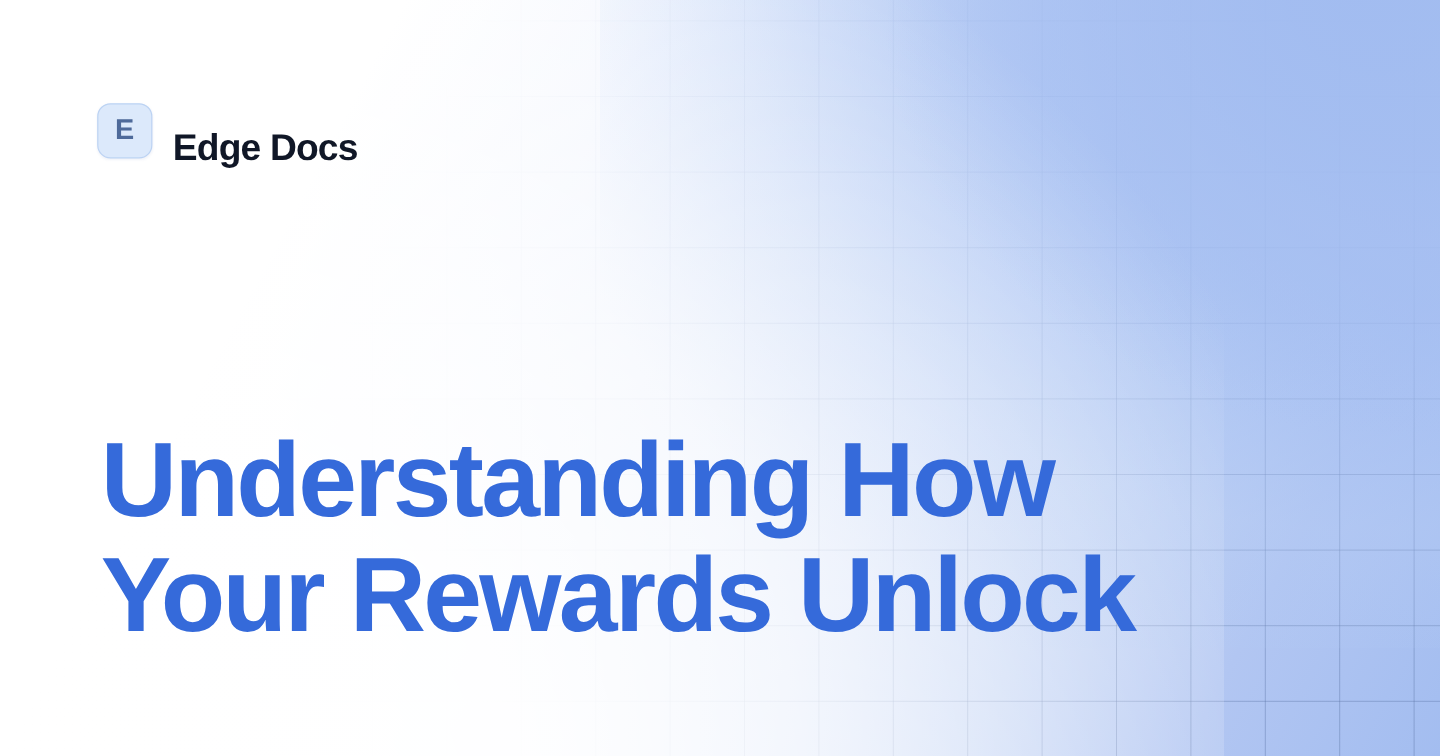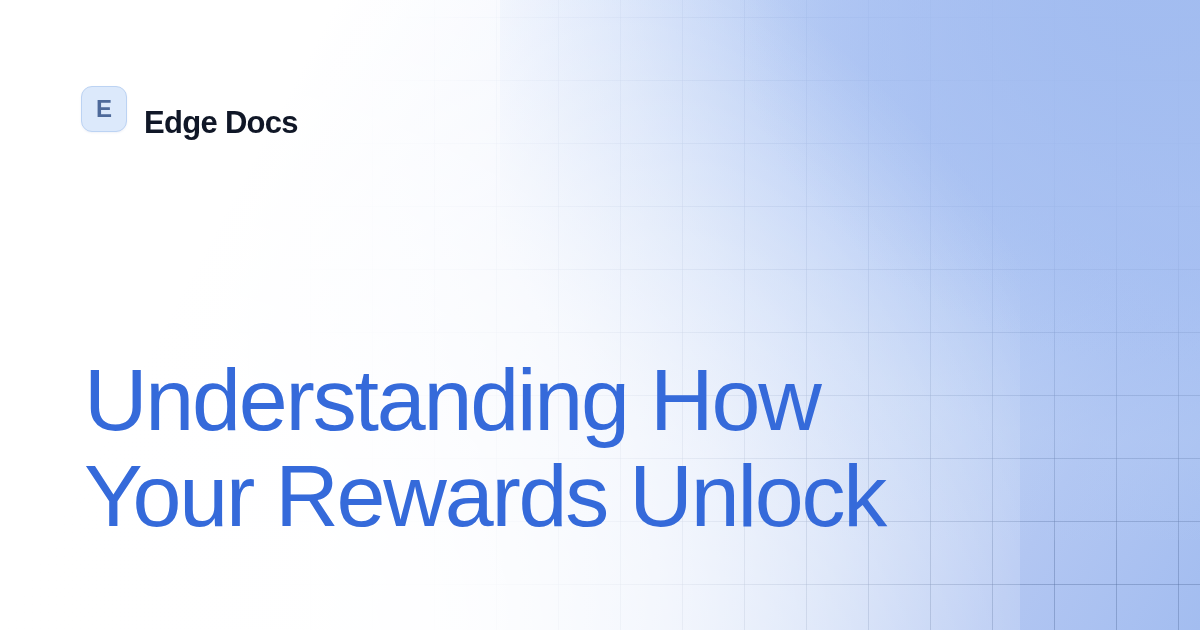--- a/index.html
+++ b/index.html
@@ -164,21 +164,21 @@
   }
 
   
   .headline {
     position: absolute;
     left: 84px;
     top: 352px;
     width: 1040px;
     margin: 0;
     font-size: 88px;
-    font-weight: normal;
+    font-weight: bold;
     line-height: 96px;
     letter-spacing: -2.2px;
     color: #356ada;
     white-space: pre-line;
   }
 </style>
 </head>
 <body>
 
 <div class="og-card">

